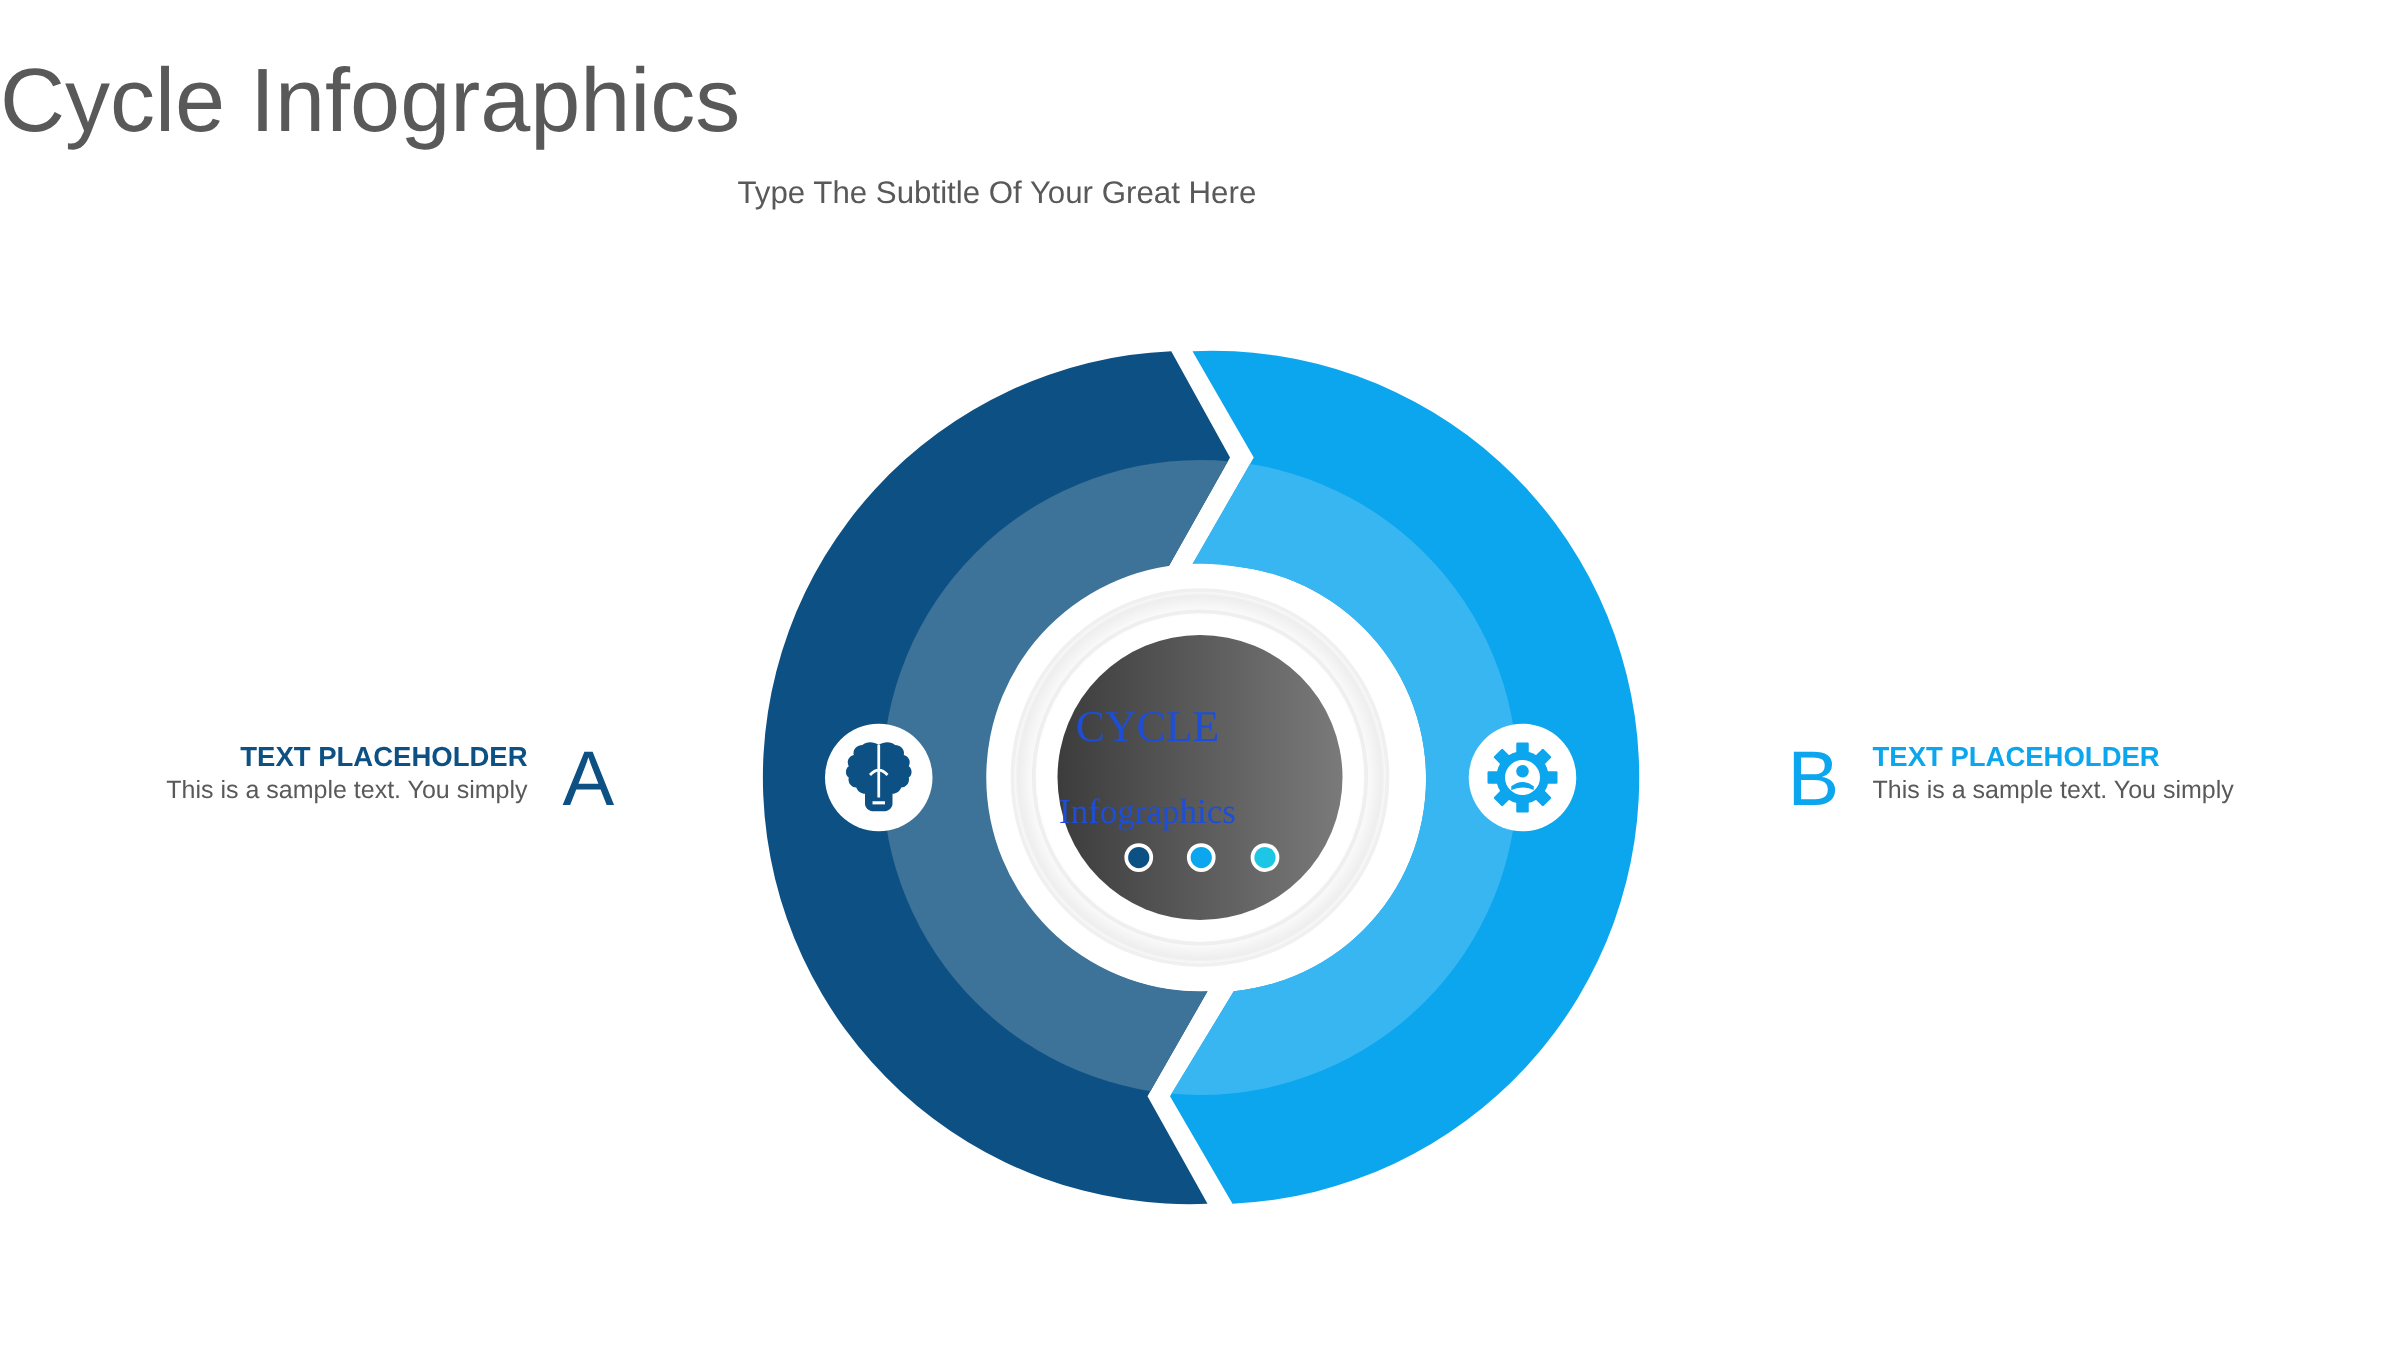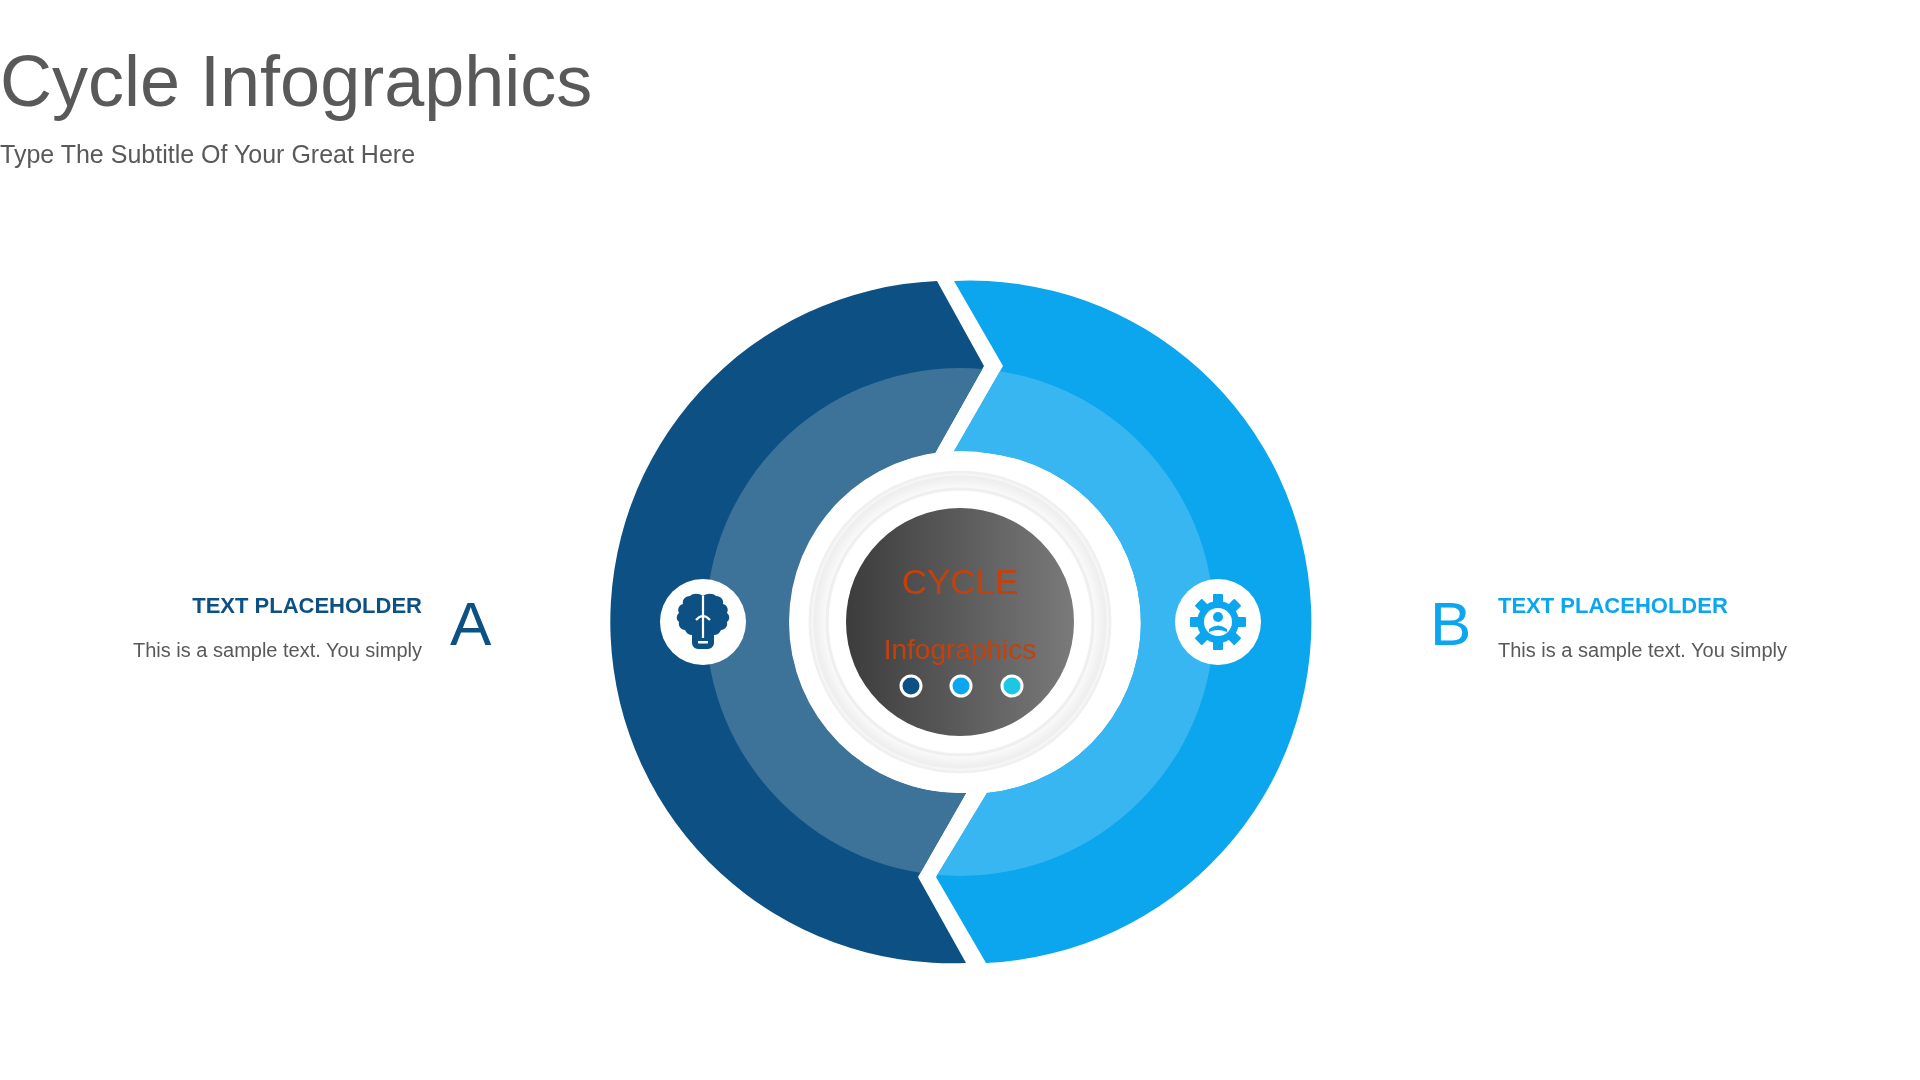--- a/index.html
+++ b/index.html
@@ -5,32 +5,32 @@
   html, body { margin: 0; padding: 0; }
   body {
     width: 1920px; height: 1080px; background: #ffffff; position: relative; overflow: hidden;
     font-family: "Liberation Sans", "DejaVu Sans", sans-serif;
   }
   .title {
     position: absolute; left: 0; width: 1920px; top: 40px; text-align: left;
     font-size: 72px; color: #595959; font-weight: 400; letter-spacing: 0px; margin: 0;
   }
   .subtitle {
-    position: absolute; left: 0; width: 1595px; top: 140px; text-align: left;
+    position: absolute; left: 0; width: 1595px; top: 140px; text-align: center;
     font-size: 25px; color: #595959;
   }
   .diagram { position: absolute; left: 0; top: 0; width: 1920px; height: 1080px; }
   .center-text {
-    position: absolute; left: 846px; width: 228px; text-align: center; color: #c2410c;
+    position: absolute; left: 804px; width: 228px; text-align: center; color: #1d4ed8; font-family: Liberation Serif, serif;
   }
   .center-title { top: 562px; font-size: 35px; }
   .center-sub { top: 617px; font-size: 28px; margin-top: 17px; }
   .block { position: absolute; }
   .block .heading { font-weight: 700; font-size: 22px; white-space: nowrap; }
-  .block .body { font-size: 20px; color: #595959; margin-top: 20px; white-space: nowrap; }
+  .block .body { font-size: 20px; color: #595959; margin-top: 2px; white-space: nowrap; }
   .block-a { right: 1498px; top: 593px; text-align: right; }
   .block-a .heading { color: #0d5184; }
   .block-b { left: 1498px; top: 593px; text-align: left; }
   .block-b .heading { color: #0ca6ee; }
   .letter { position: absolute; font-size: 62px; top: 588px; font-weight: 400; }
   .letter-a { left: 450px; color: #0d5184; }
   .letter-b { left: 1430px; color: #0ca6ee; }
 </style>
 </head>
 <body>

